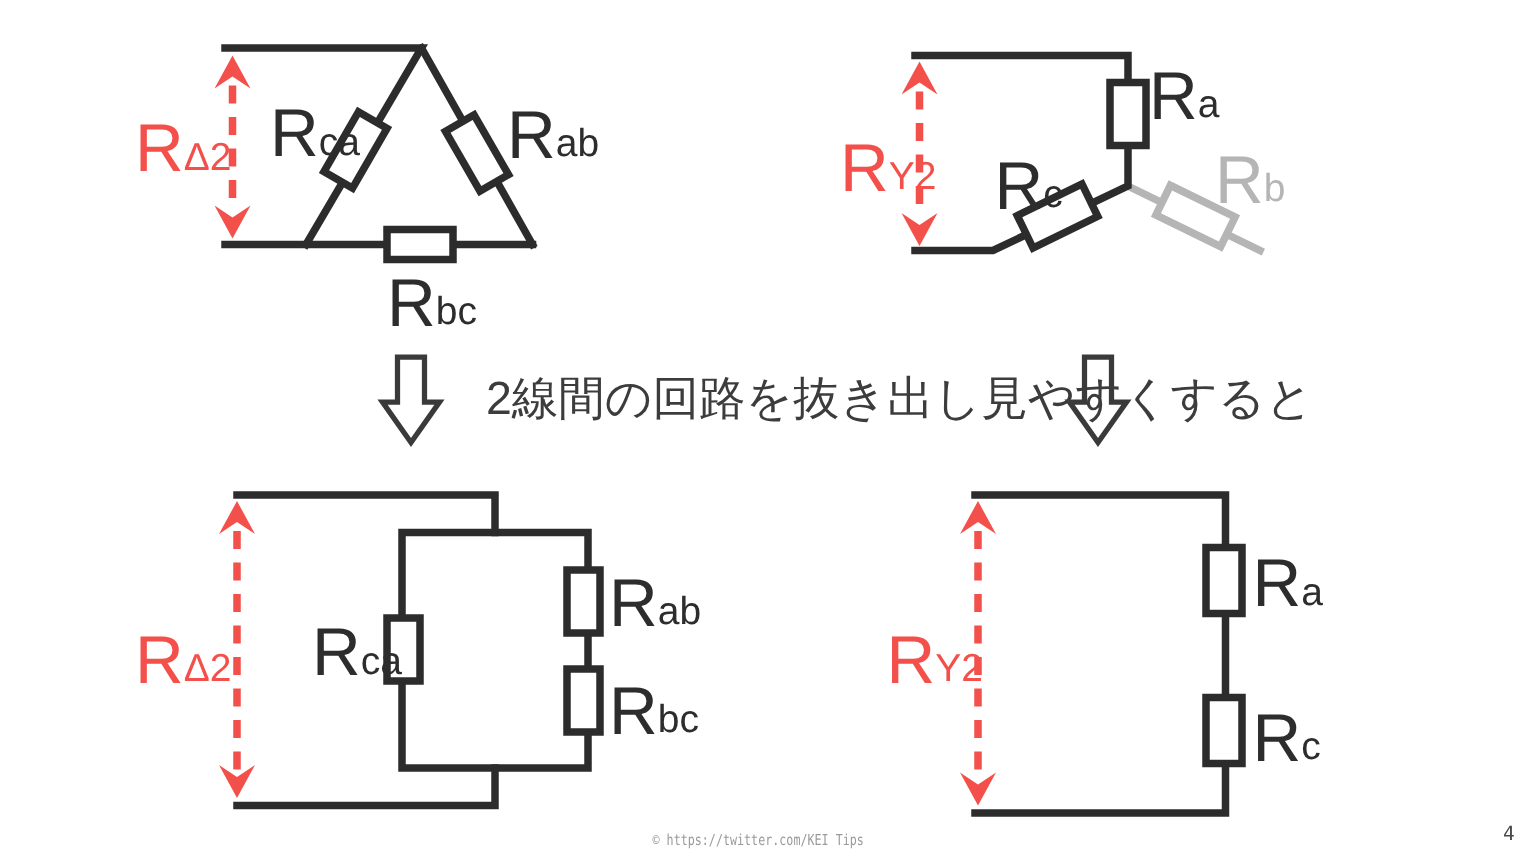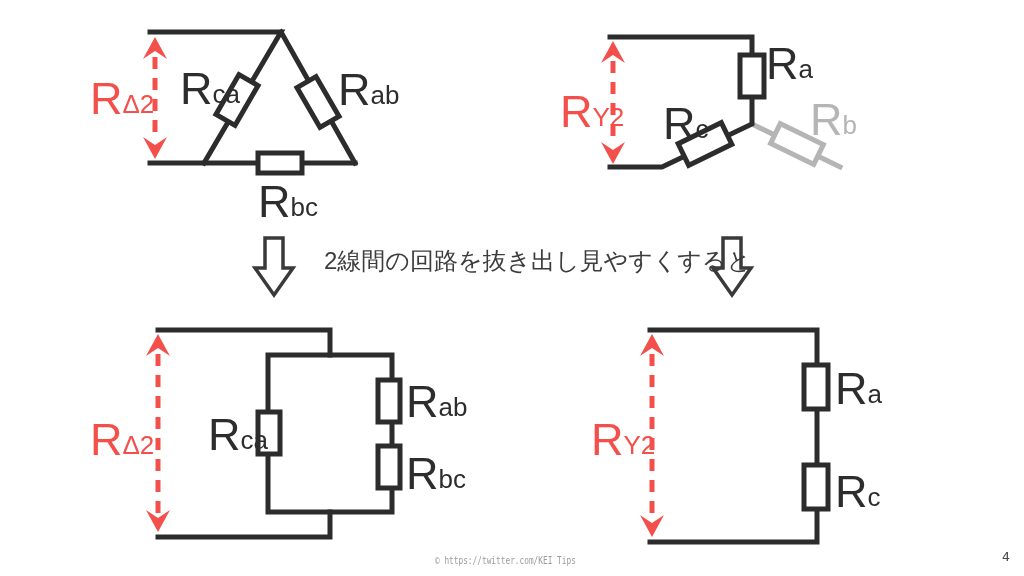--- a/index.html
+++ b/index.html
@@ -11,21 +11,21 @@
   .rlabel {
     position:absolute; display:flex; align-items:flex-start;
     line-height:1; white-space:nowrap; color:#2d2d2d;
   }
   .rlabel .main { font-size:45px; }
   .rlabel .sub  { font-size:26px; margin-top:15px; }
   .rlabel.red  { color:#f4504b; }
   .rlabel.gray { color:#b5b5b5; }
   #caption {
     position:absolute; left:324px; top:245px;
-    font-size:24px; color:#3c3c3c; letter-spacing:0px; white-space:nowrap;
+    font-size:31px; color:#3c3c3c; letter-spacing:0px; white-space:nowrap;
   }
   #footer-credit {
     position:absolute; left:435px; top:555px;
     font-family:"DejaVu Sans Mono", monospace; font-size:10px; color:#9b9b9b;
     transform:scaleX(0.78); transform-origin:left top; white-space:nowrap;
   }
   #page-number {
     position:absolute; left:1002px; top:549px;
     font-family:"DejaVu Sans Mono", monospace; font-size:13px; color:#4a4a4a;
   }

